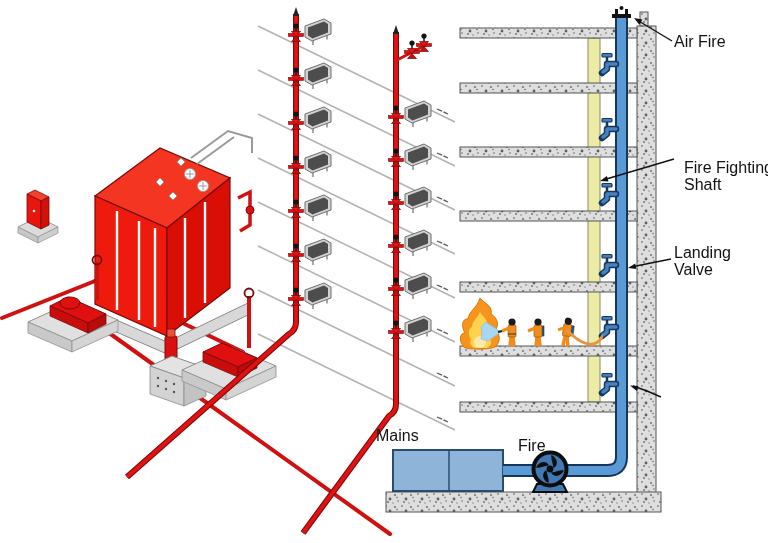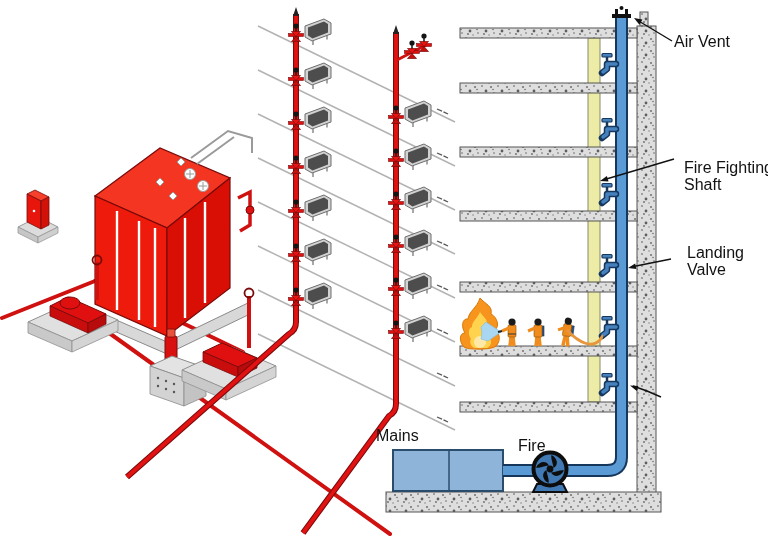--- a/index.html
+++ b/index.html
@@ -317,19 +317,19 @@
     <polygon points="634,18 642.4,19.5 639.4,24.7" fill="#111" stroke="none"></polygon>
     <line x1="674" y1="159" x2="603" y2="180"></line>
     <polygon points="600,181 608.5,181.4 606.9,176" fill="#111" stroke="none"></polygon>
     <line x1="671" y1="259" x2="631" y2="267"></line>
     <polygon points="628,268 636.4,269 635.2,263.6" fill="#111" stroke="none"></polygon>
     <path d="M661,397 L647,391 L633,386" fill="none"></path>
     <polygon points="630,385.6 638.4,386 636.8,391" fill="#111" stroke="none"></polygon>
   </g>
 </svg>
 
-<div class="lbl" style="left:674px;top:33px;">Air Vent</div>
+<div class="lbl" style="left:674px;top:33px;">Air Fire</div>
 <div class="lbl wrap" style="left:676px;top:159px;width:92px;margin-left:8px;">Fire Fighting Shaft</div>
-<div class="lbl wrap" style="left:674px;top:244px;width:70px;margin-left:13px;">Landing Valve</div>
+<div class="lbl wrap" style="left:674px;top:244px;width:70px;">Landing Valve</div>
 <div class="lbl" style="left:376px;top:427px;">Mains</div>
 <div class="lbl" style="left:518px;top:437px;">Fire</div>
 
 </div>
 
 </body></html>

